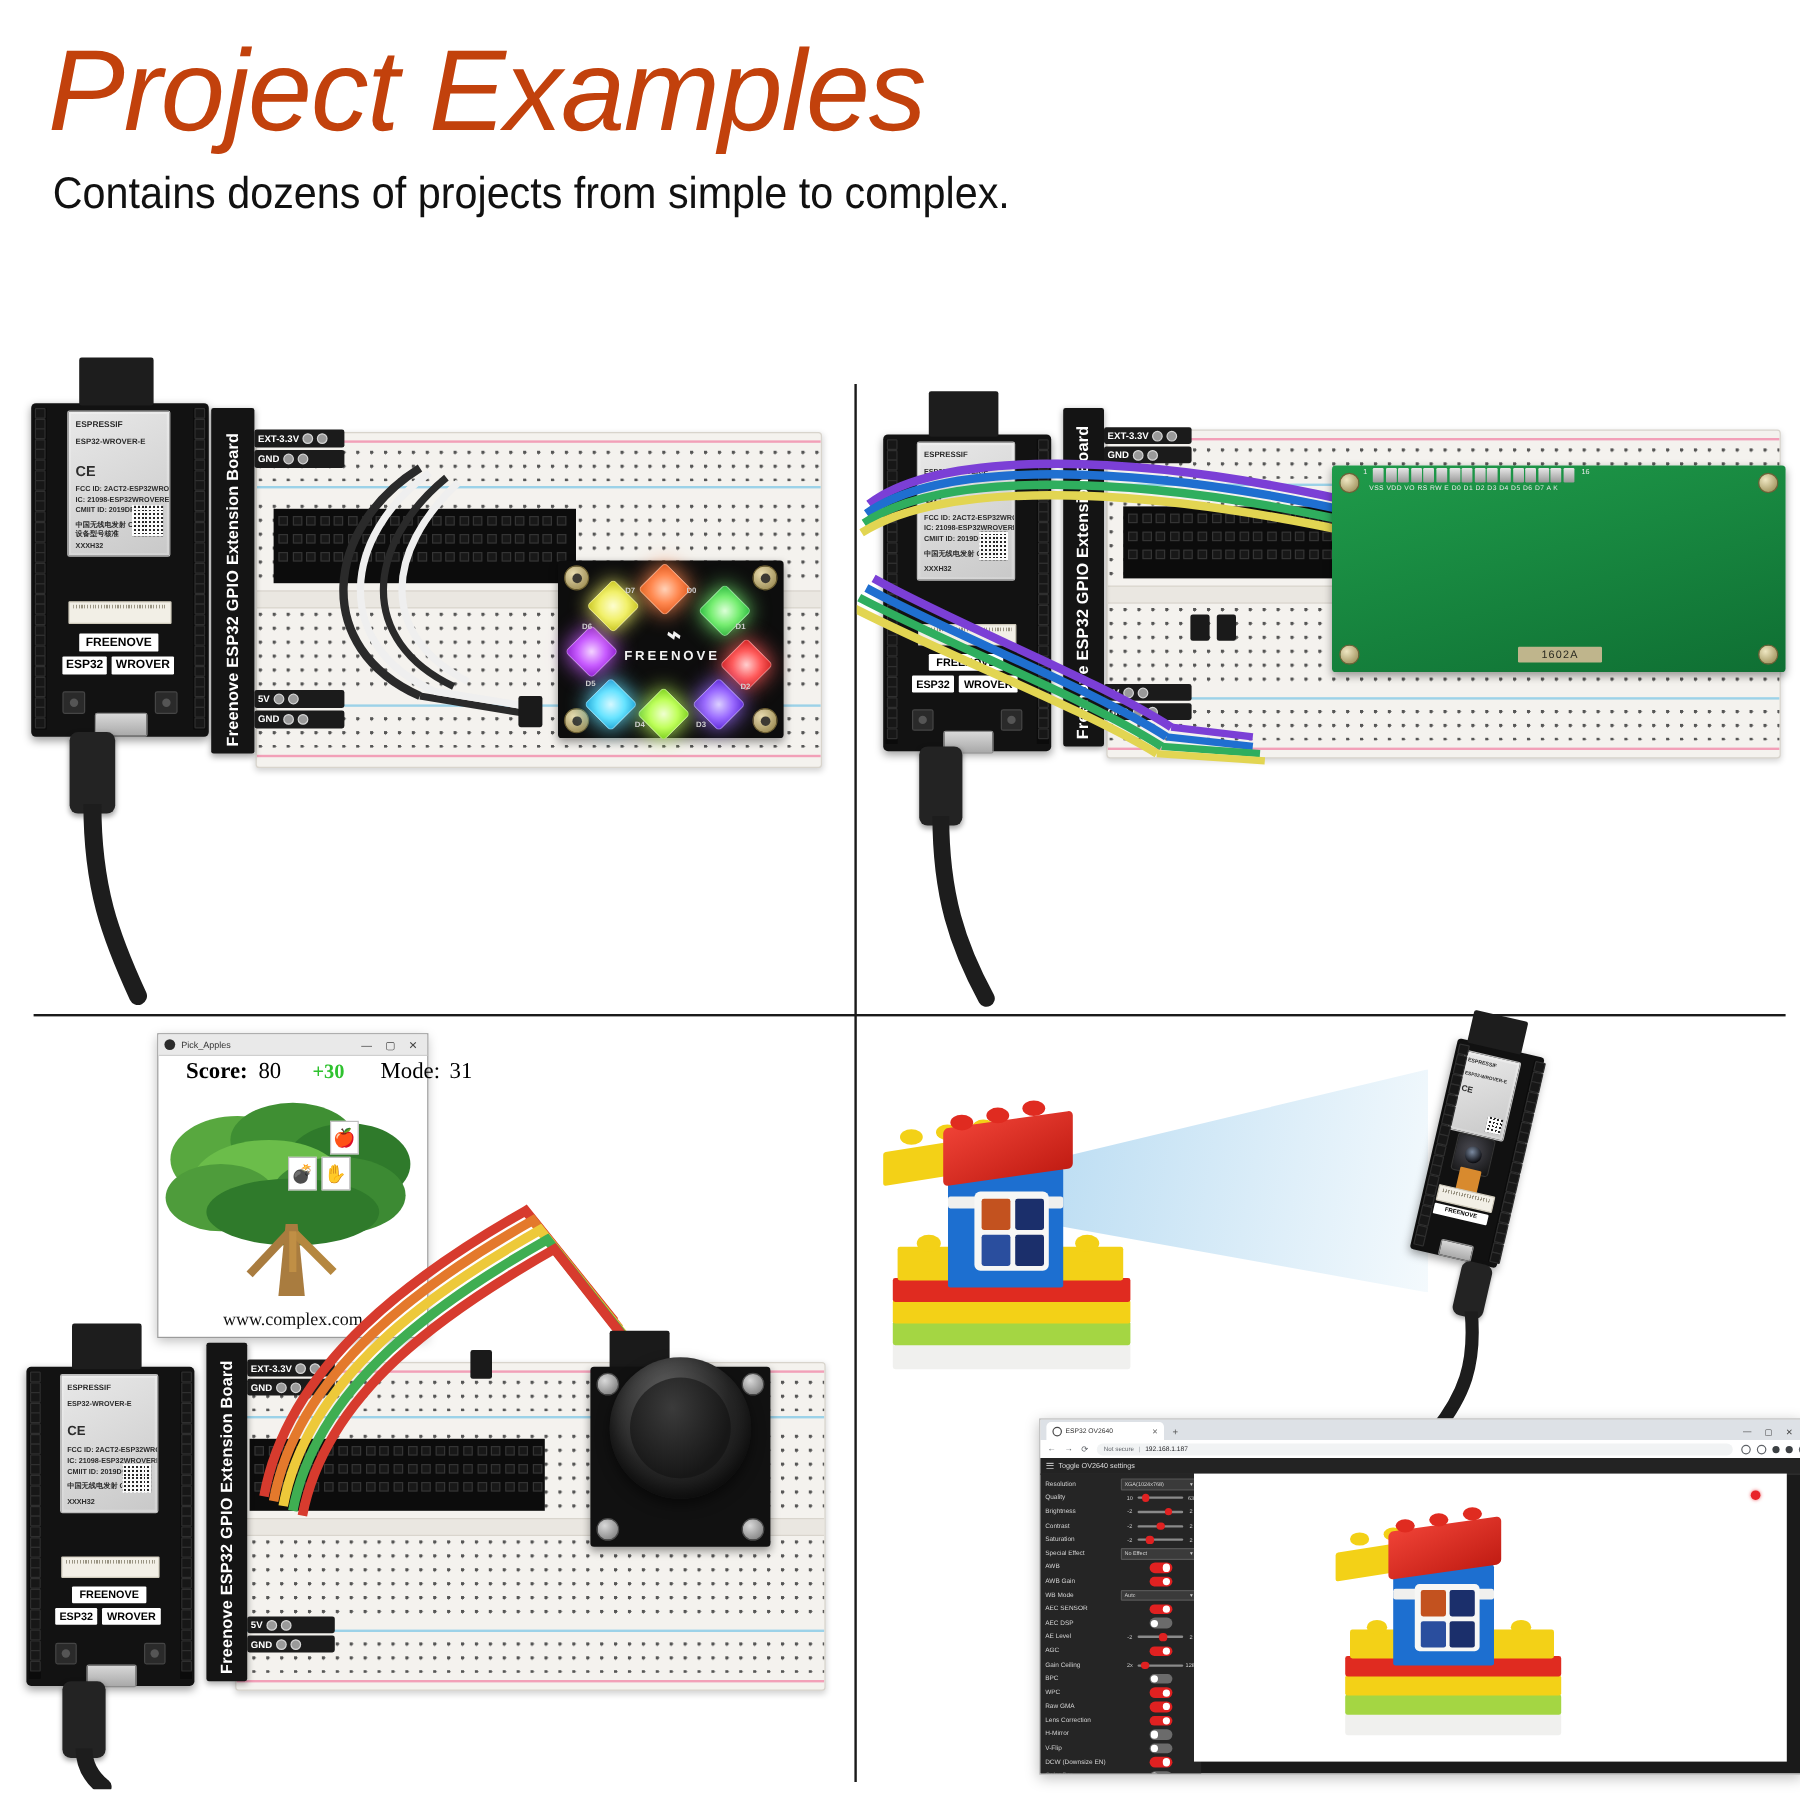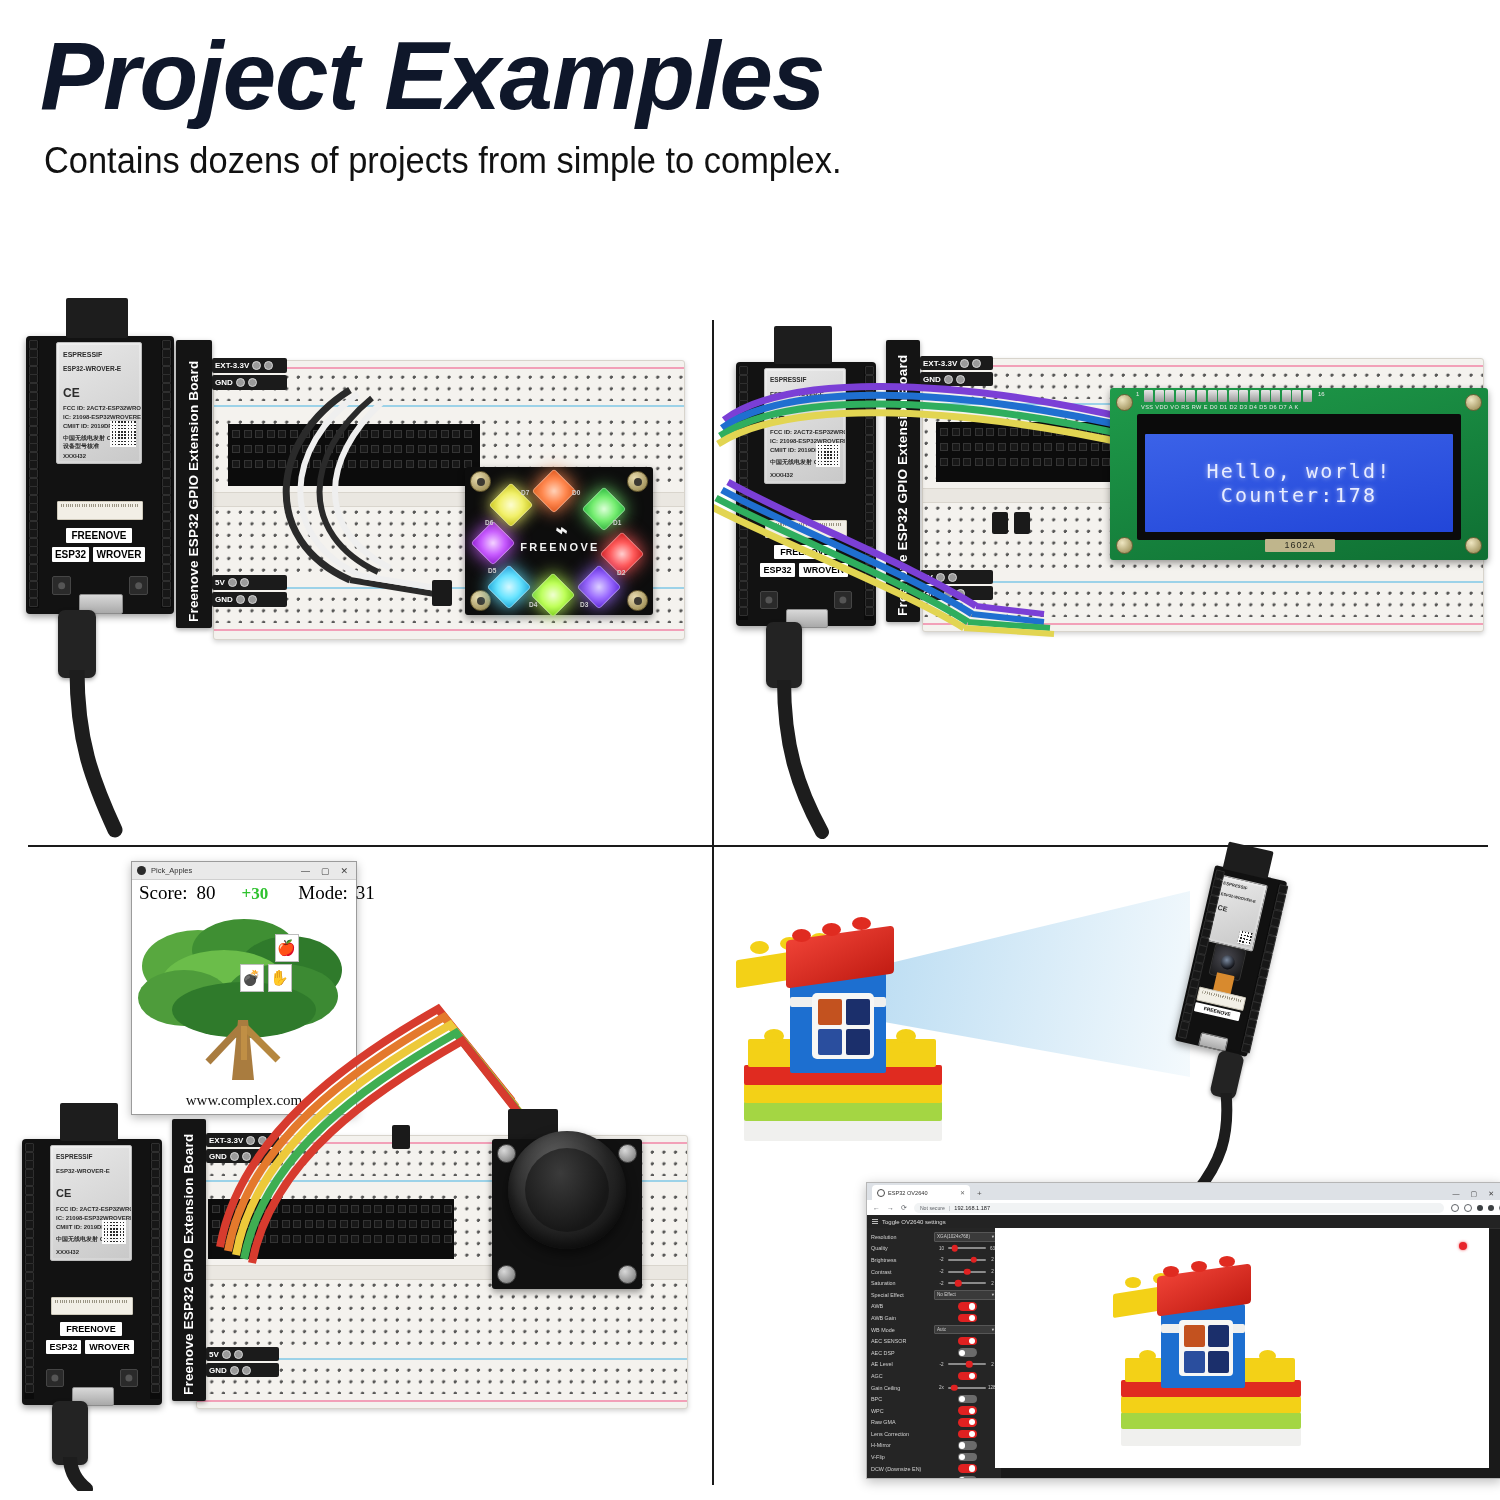--- a/index.html
+++ b/index.html
@@ -1,21 +1,21 @@
 <!DOCTYPE html>
 <html><head>
 <meta charset="utf-8">
 <style>
   html,body{margin:0;padding:0;background:#fff;}
   body{width:1500px;height:1500px;font-family:"Liberation Sans",sans-serif;overflow:hidden;position:relative;}
 
   
   .header{position:absolute;left:0;top:0;width:1500px;height:200px;}
-  .title{position:absolute;left:40px;top:28px;font-size:96px;font-weight:bold;font-style:italic;
-         color:#0f172a;letter-spacing:-1px;line-height:1;white-space:nowrap;}
+  .title{position:absolute;left:40px;top:28px;font-size:96px;font-weight:normal;font-style:italic;
+         color:#c2410c;letter-spacing:-1px;line-height:1;white-space:nowrap;}
   .subtitle{position:absolute;left:44px;top:140px;font-size:37px;color:#111;white-space:nowrap;
             transform:scaleX(.93);transform-origin:left center;}
 
   
   .divider-v{position:absolute;left:712px;top:320px;width:1.6px;height:1165px;background:#1a1a1a;}
   .divider-h{position:absolute;left:28px;top:845px;width:1460px;height:1.6px;background:#1a1a1a;}
 
   .quad{position:absolute;}
   #quad-tl{left:0;top:320px;width:712px;height:525px;}
   #quad-tr{left:714px;top:320px;width:786px;height:525px;}
@@ -684,45 +684,39 @@
         <span class="hp"></span>
         <span class="hp"></span>
       <span class="hp"></span>
         <span class="hp"></span>
         <span class="hp"></span>
         <span class="hp"></span>
     </div>
     <div class="lcd-num" style="left:208px;top:3px;">16</div>
     <div class="lcd-pinlbl" style="left:31px;top:16px;">VSS VDD VO RS RW  E  D0 D1 D2 D3 D4 D5 D6 D7  A  K</div>
 
-    <div class="lcd-bezel" style="left:27px;top:26px;right:27px;height:112px;">
-      <div class="lcd-screen" style="left:8px;top:20px;right:8px;bottom:8px;">
-        <div class="lcd-row">Hello, world!</div>
-        <div class="lcd-row">Counter:178</div>
-      </div>
-    </div>
     <div class="lcd-model" style="left:155px;bottom:8px;width:70px;height:13px;line-height:13px;">1602A</div>
   </div>
 </div>
 
 <div class="quad" id="quad-bl">
 
   <div class="appwin" style="left:131px;top:14px;width:224px;height:252px;">
     <div class="appwin-bar">
       <span class="appwin-icon"></span>
       <span class="appwin-title">Pick_Apples</span>
       <span class="appwin-ctrls">
         <span>—</span>
         <span>▢</span>
         <span>✕</span>
       </span>
     </div>
 
     <div class="score-row">
-      <span class="score-txt" style="margin-left:7px;">Score:</span>
+      <span class="score-txt" style="margin-left:23px;font-weight:bold;">Score:</span>
       <span class="score-txt" style="margin-left:9px;">80</span>
       <span class="score-bonus" style="margin-left:26px;">+30</span>
       <span class="score-txt" style="margin-left:30px;">Mode:</span>
       <span class="score-txt" style="margin-left:8px;">31</span>
     </div>
 
     <div class="tree-area">
       <svg viewBox="0 0 224 178" style="width:100%;height:100%;">
         <ellipse cx="66" cy="56" rx="56" ry="36" fill="#58a83f"></ellipse>
         <ellipse cx="112" cy="40" rx="52" ry="31" fill="#3f8f33"></ellipse>

